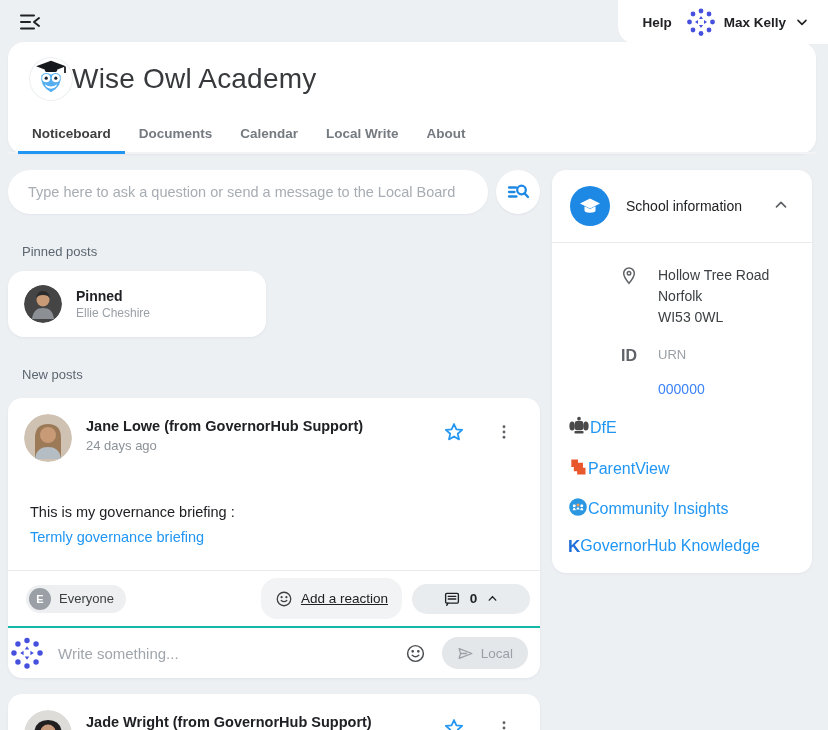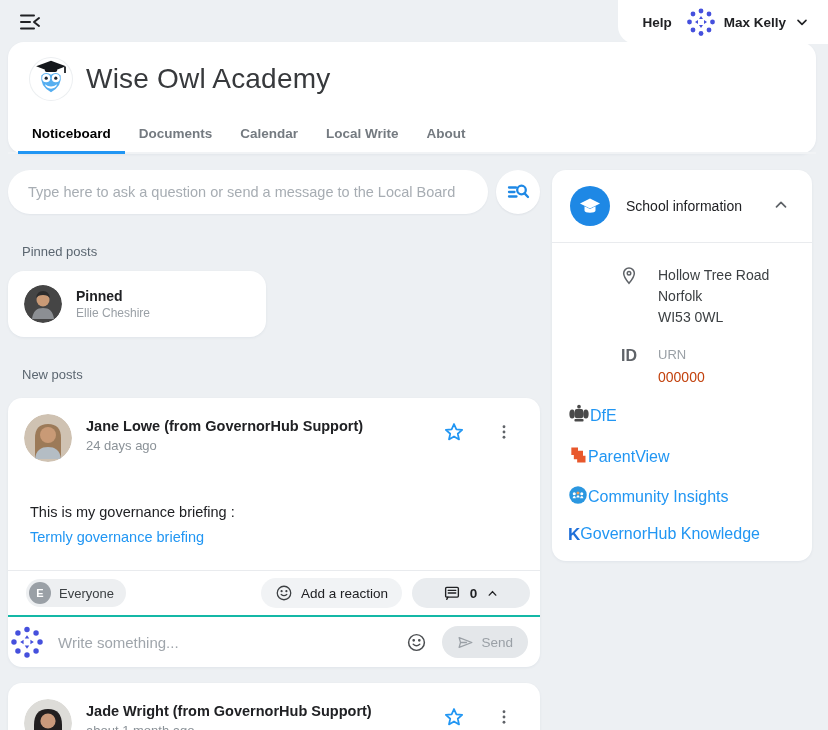--- a/index.html
+++ b/index.html
@@ -20,29 +20,29 @@
   }
   .help { font-size:13.5px; font-weight:700; color:#202124; cursor:pointer; }
   .user-chip { display:flex; align-items:center; gap:8px; cursor:pointer; }
   .user-name { font-size:13.5px; font-weight:700; }
   .avatar-id { width:30px; height:30px; border-radius:50%; overflow:hidden; }
 
   .header-card {
     background:#fff; border-radius:16px; margin:-2px 12px 0 8px;
     box-shadow:0 1px 3px rgba(23,43,77,.05);
   }
-  .school-row { display:flex; align-items:center; gap:14px; padding:16px 24px 14px 22px;text-align:right; }
+  .school-row { display:flex; align-items:center; padding:16px 24px 14px 22px;text-align:right; }
   .school-logo { width:42px; height:42px; border-radius:50%; background:#fff; box-shadow:0 0 0 1px #eceff1; }
   .school-title { font-size:28px; font-weight:400; color:#37393c; letter-spacing:.2px; }
   .tabs { display:flex; padding:0 10px; border-bottom:2px solid #f1f3f5; }
   .tab {
     padding:12px 14px 10px; font-size:13.5px; font-weight:700; color:#747a80;
     cursor:pointer; position:relative; margin-bottom:-2px;
   }
-  .tab.active { color:#000000; border-bottom:3px solid #2196f3; }
+  .tab.active { color:#404040; border-bottom:3px solid #2196f3; }
 
   .content { display:flex; margin:16px 16px 0 8px; gap:12px; align-items:flex-start; }
   .col-left { flex:1; min-width:0; }
   .col-right { width:260px; }
 
   .composer { display:flex; align-items:center; gap:8px; }
   .composer-input {
     flex:1; height:44px; border:none; outline:none; border-radius:24px;
     background:#fff; padding:0 20px; font-size:14.5px; color:#202124;
     font-family:"Liberation Sans",sans-serif;
@@ -87,22 +87,22 @@
     border-radius:15px; padding:3px 12px 3px 3px; cursor:pointer;
   }
   .audience-initial {
     width:22px; height:22px; border-radius:50%; background:#9aa0a6; color:#fff;
     font-size:11px; font-weight:700; display:flex; align-items:center; justify-content:center;
   }
   .audience-label { font-size:13px; color:#3c4043; }
   .footer-right { display:flex; align-items:center; gap:10px; }
   .reaction-pill {
     display:flex; align-items:center; gap:8px; background:#f1f3f5; border:none;
-    border-radius:16px; height:30px; padding:0 14px; font-size:13.5px; font-weight:500;
-    color:#202124; cursor:pointer; font-family:"Liberation Sans",sans-serif;
+    border-radius:16px; height:41px; padding:0 14px; font-size:13.5px; font-weight:500;
+    color:#202124; cursor:pointer; font-family:"Liberation Sans",sans-serif;text-decoration:underline;
   }
   .comment-pill {
     display:flex; align-items:center; justify-content:center; gap:9px; background:#e9ecef;
     border:none; border-radius:16px; height:30px; min-width:118px; padding:0 14px;
     font-size:13.5px; font-weight:700; color:#202124; cursor:pointer;
     font-family:"Liberation Sans",sans-serif;
   }
 
   .comment-row {
     border-top:2px solid #14b8a6; display:flex; align-items:center;
@@ -130,21 +130,21 @@
   .info-collapse { background:none; border:none; cursor:pointer; padding:4px; }
   .info-divider { height:1px; background:#e9ebee; }
   .info-body { padding:14px 16px 18px; }
   .info-row { display:flex; margin-top:14px; }
   .info-row:first-child { margin-top:8px; }
   .info-row .ricon { width:26px; display:flex; justify-content:center; align-items:flex-start; padding-top:1px; flex:0 0 auto;margin-left:48px; }
   .info-row .rtext { margin-left:16px; font-size:14px; color:#3c4043; line-height:1.45; }
   .addr-line { line-height:1.5; }
   .id-glyph { font-size:16px; font-weight:700; color:#5f6368; }
   .urn-label { font-size:13px; color:#9aa0a6; }
-  .urn-value { font-size:14px; color:#c2410c; margin-top:2px; }
+  .urn-value { font-size:14px; color:#3b82f6; margin-top:14px; }
   .link-row { display:flex; align-items:center; margin-top:16px; cursor:pointer; }
   .link-row .rtext { color:#2196f3; }
   .k-letter { font-size:17px; font-weight:700; color:#1e6fd9; line-height:1; }
 </style>
 </head>
 <body>
 
 <div class="topbar">
   <span class="burger">
     <svg width="24" height="24" viewBox="0 0 24 24" fill="none" stroke="#202124" stroke-width="2" stroke-linecap="round">
@@ -321,21 +321,21 @@
             <circle cx="12" cy="12" r="9"></circle>
               <circle cx="8.8" cy="9.5" r="0.7" fill="#4a4d50"></circle>
               <circle cx="15.2" cy="9.5" r="0.7" fill="#4a4d50"></circle>
             <path d="M8.3 14q3.7 3.2 7.4 0"></path>
           </svg>
         </button>
         <button class="send-btn">
           <svg width="17" height="17" viewBox="0 0 24 24" fill="none" stroke="#9aa0a6" stroke-width="1.8" stroke-linejoin="round">
             <path d="M3 19l18-7L3 5l2 7zM5 12h9"></path>
           </svg>
-          <span>Send</span>
+          <span>Local</span>
         </button>
       </div>
     </div>
 
     <div class="post-card" style="height:160px;">
       <div class="post-head">
         <span class="avatar-id" style="width:48px;height:48px;">
           <svg width="48" height="48" viewBox="0 0 48 48">
             <circle cx="24" cy="24" r="24" fill="#dddcd8"></circle>
             <path d="M10 46V26q0-16 14-16t14 16v20z" fill="#221f20"></path>

